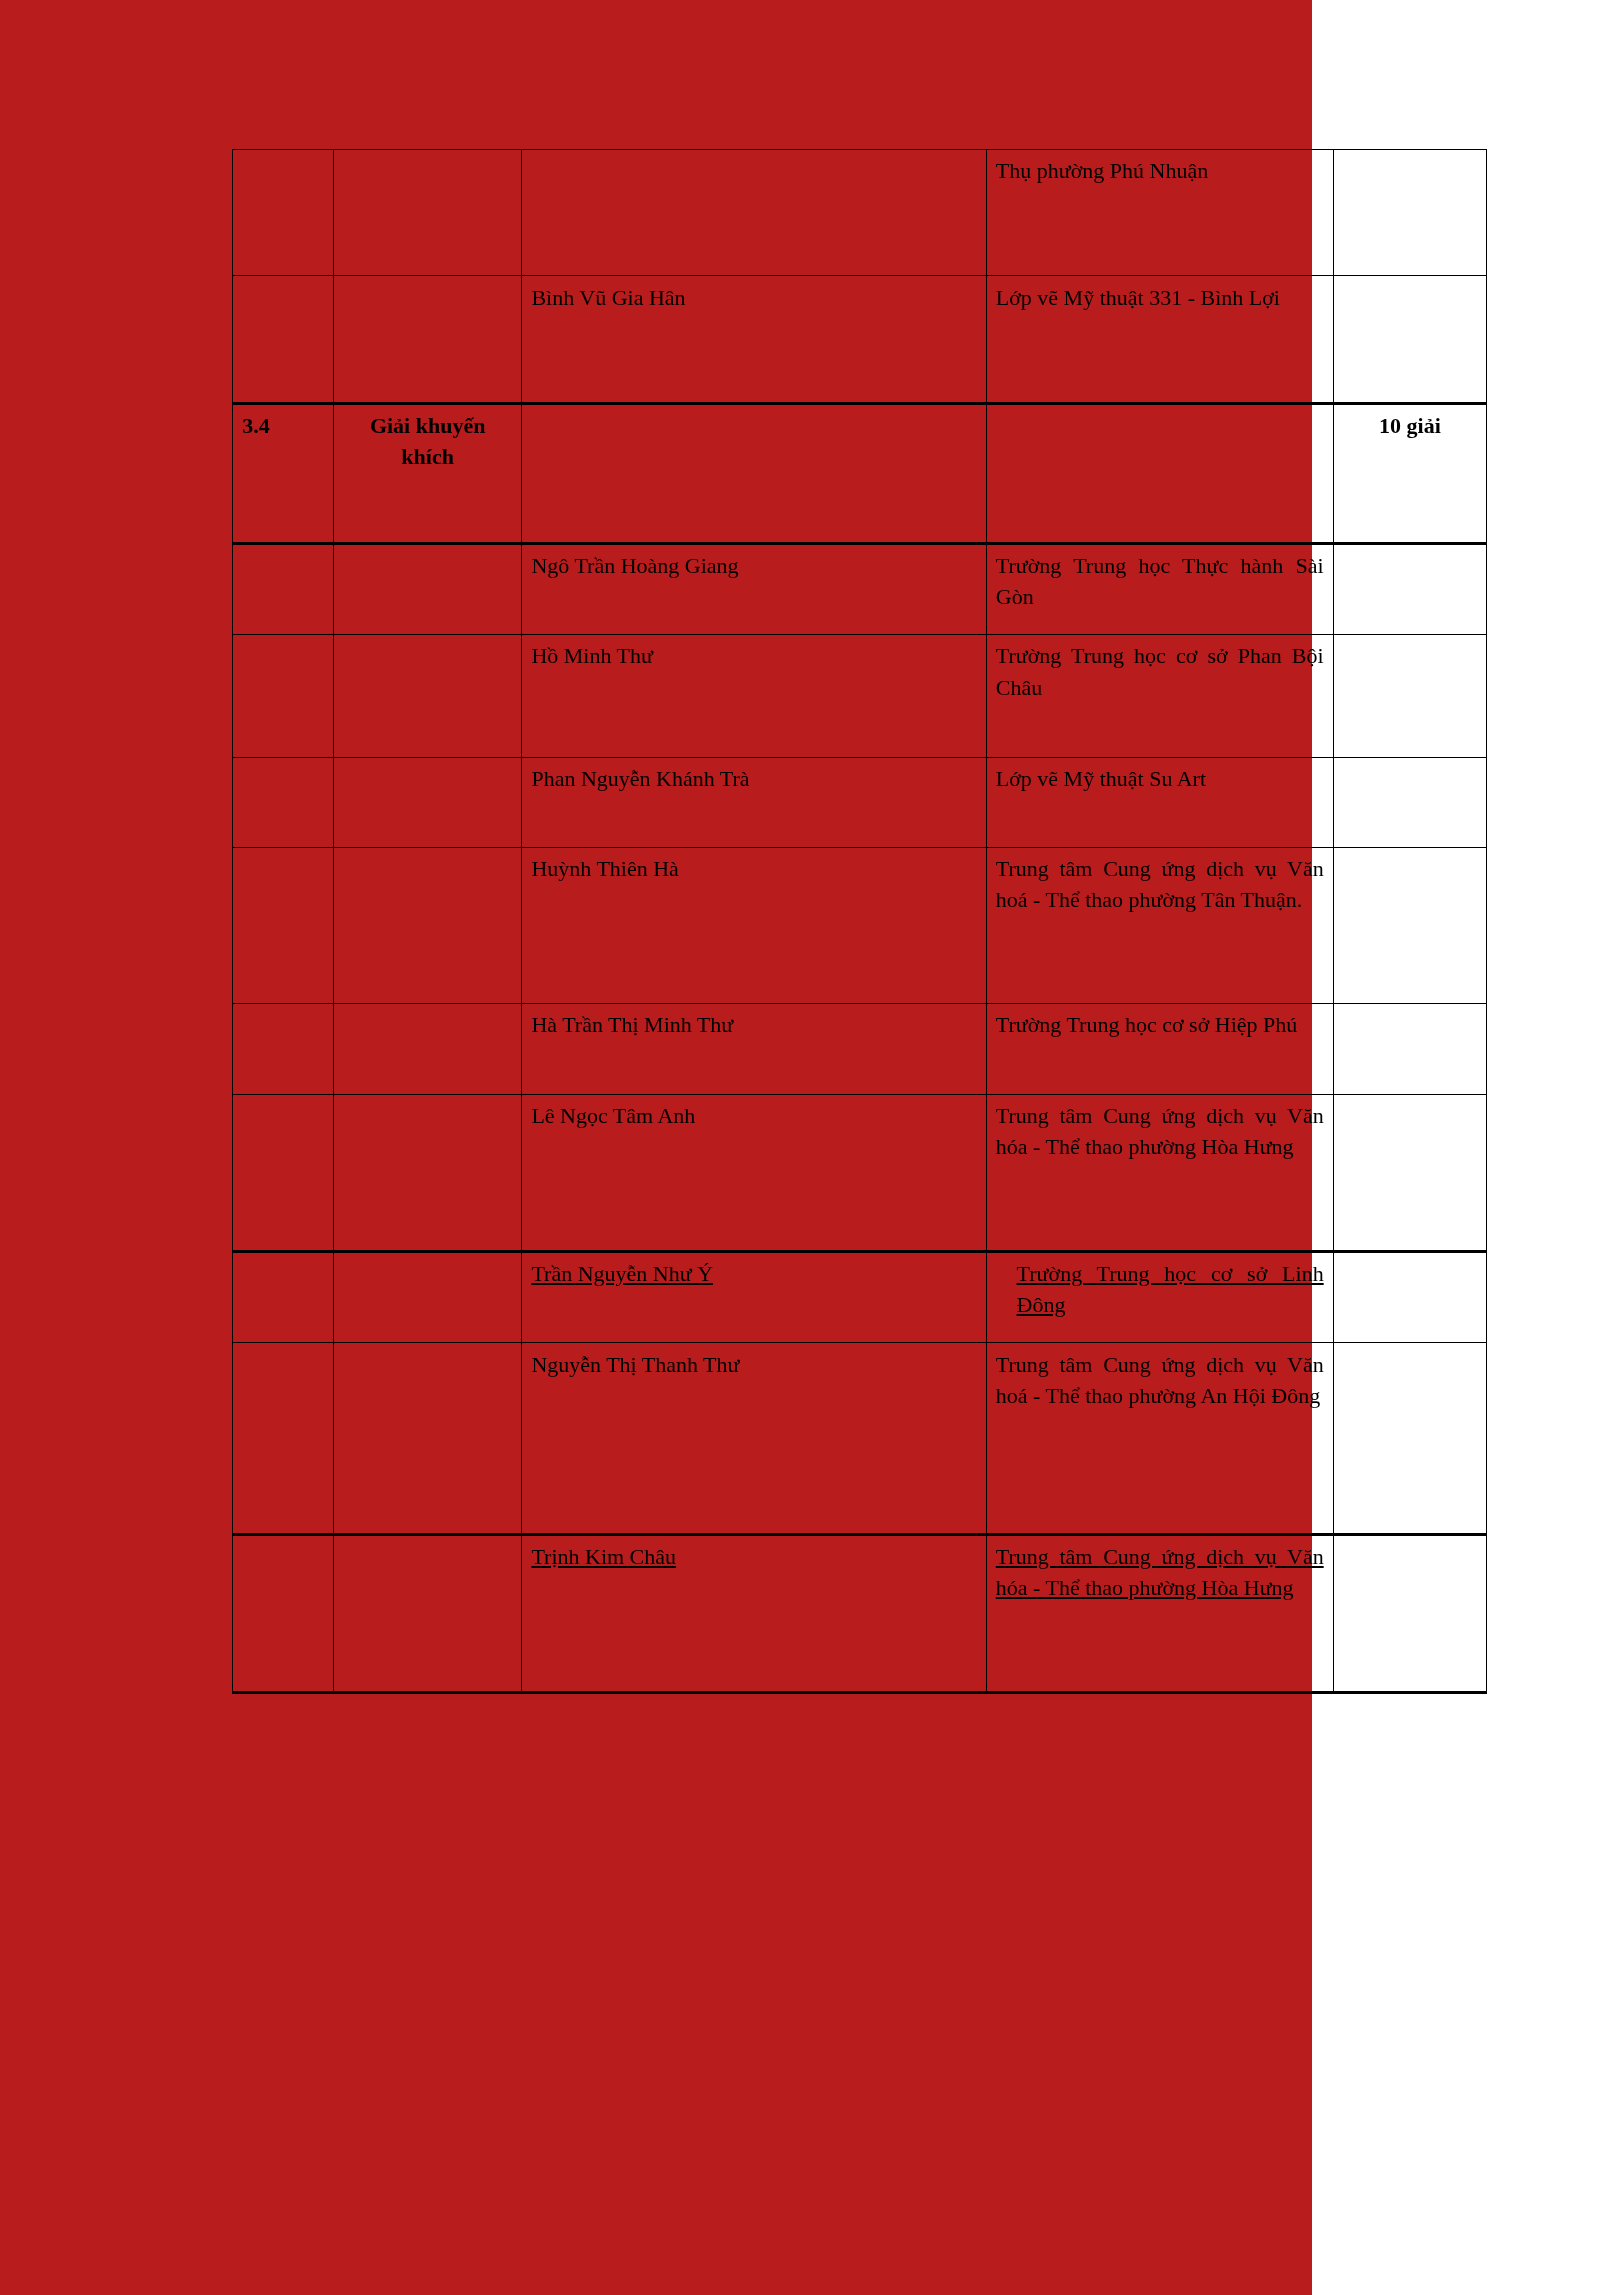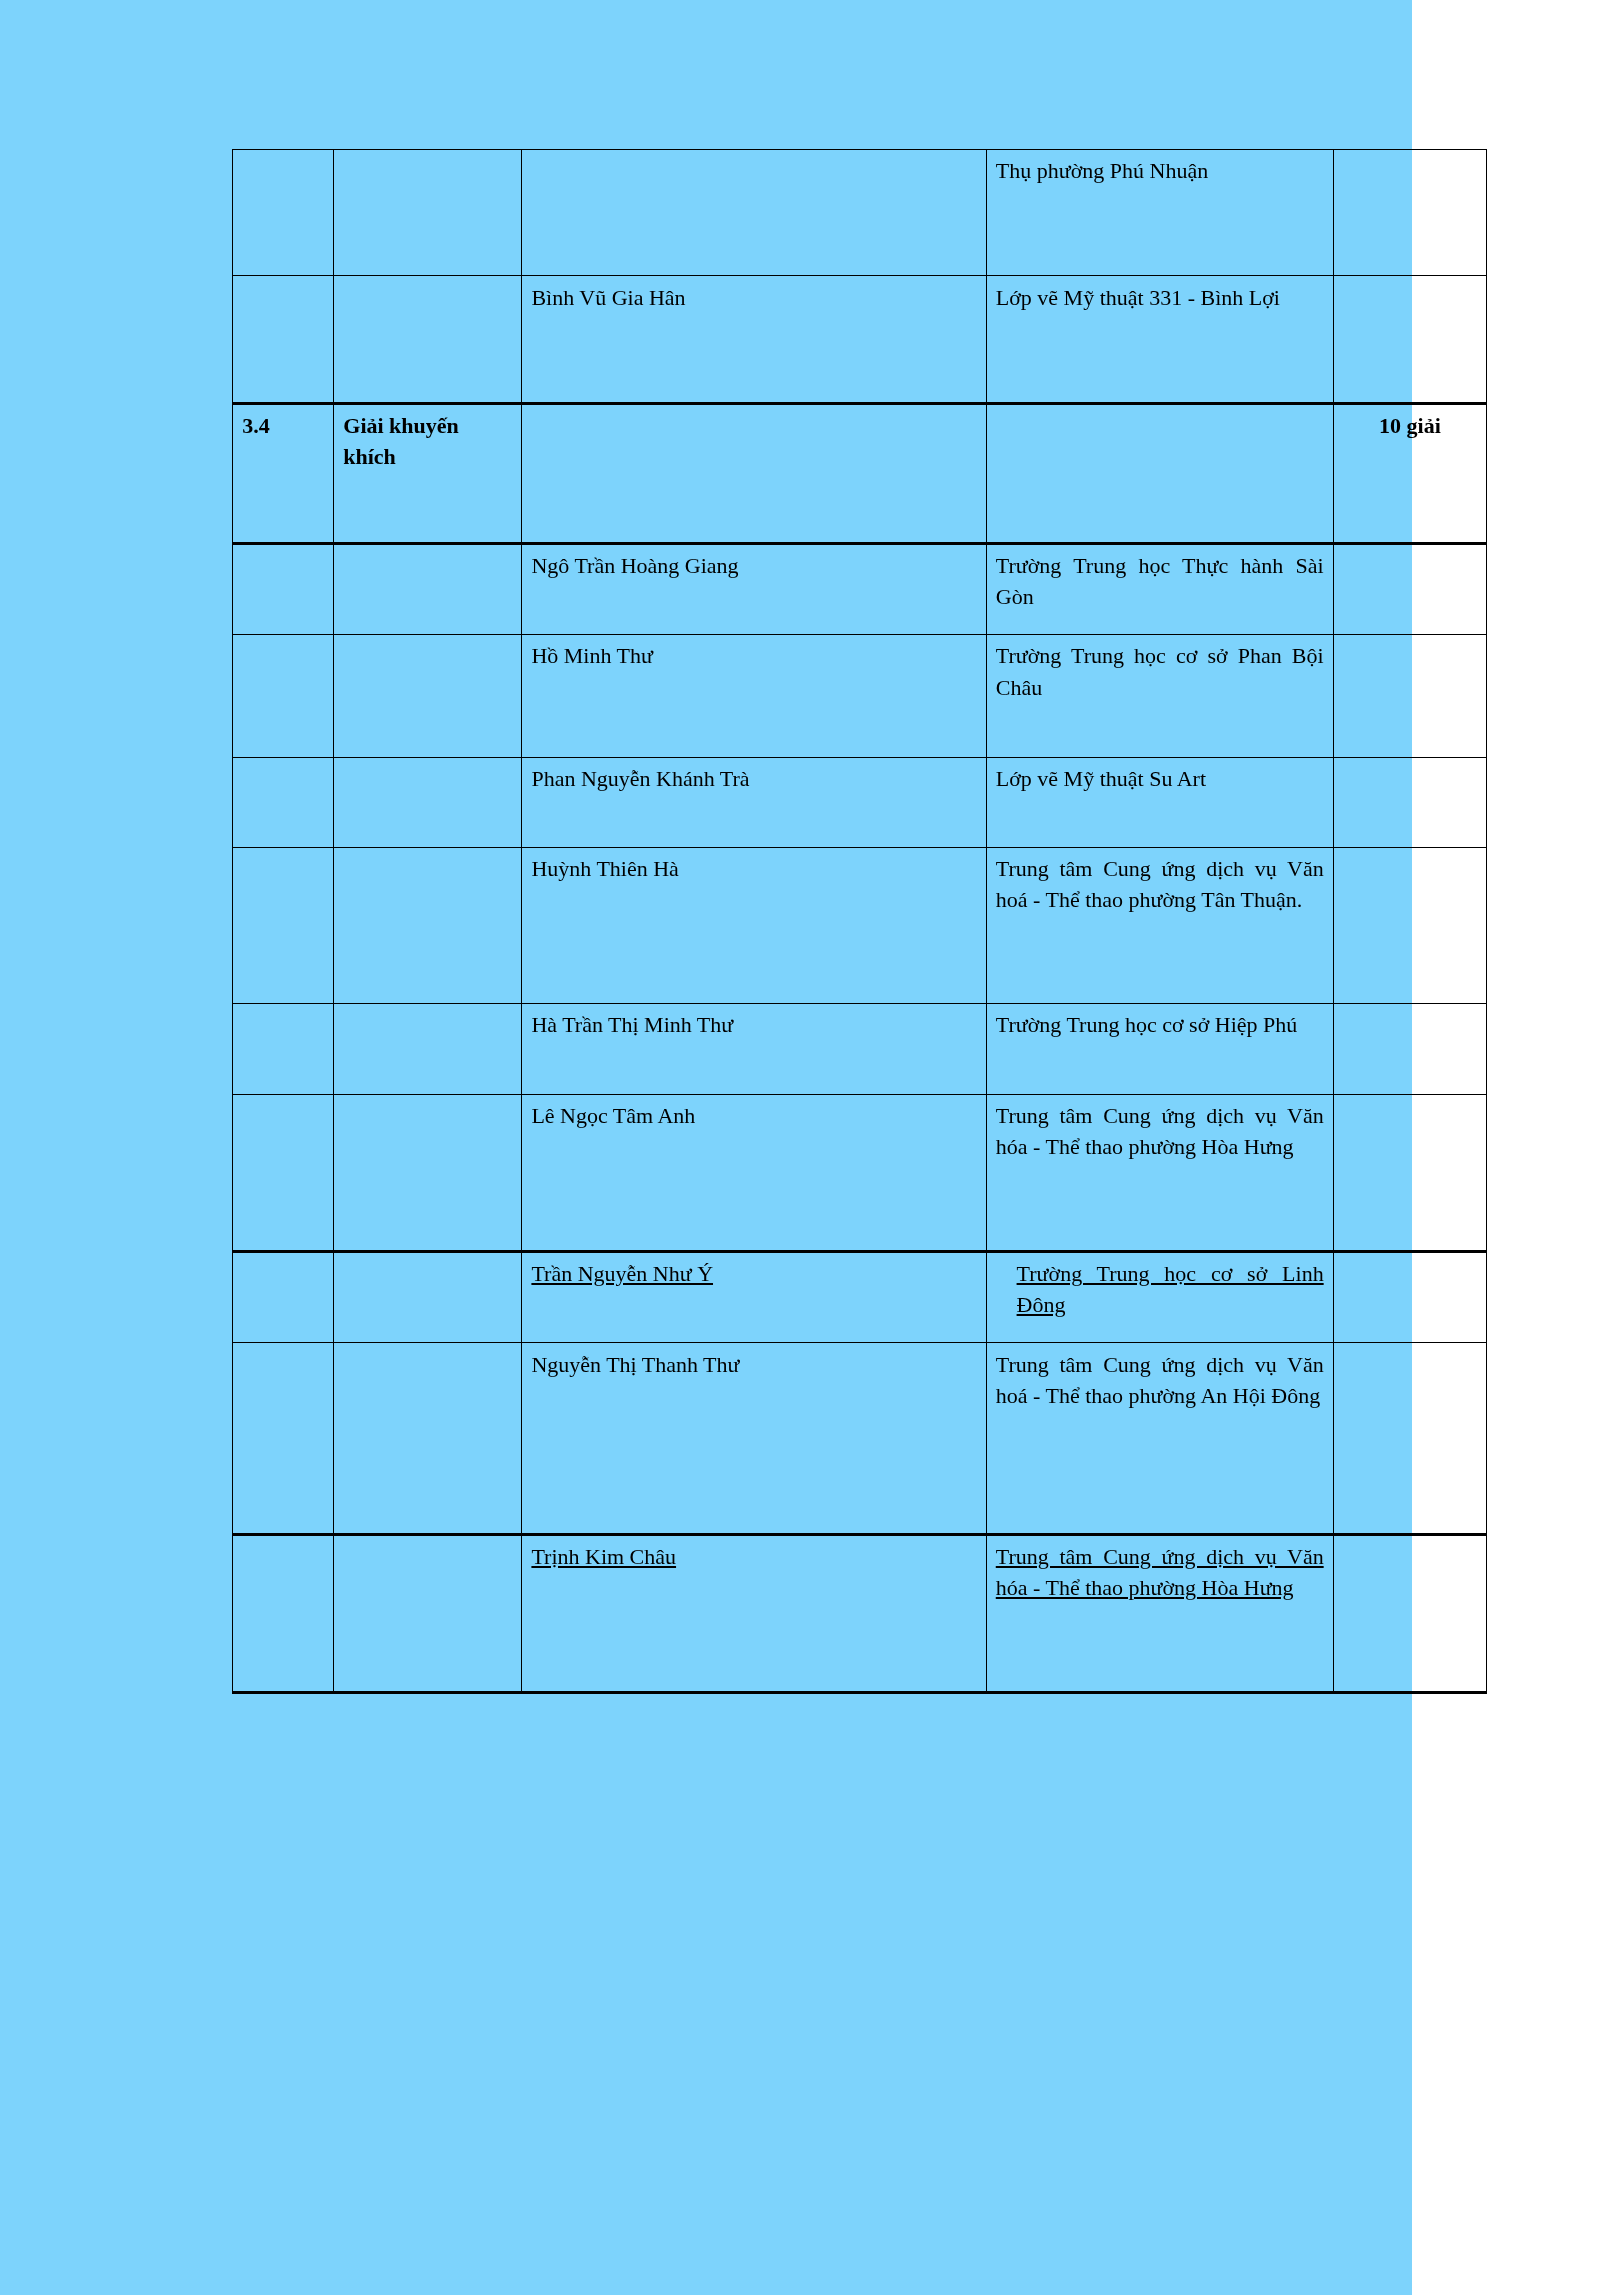--- a/index.html
+++ b/index.html
@@ -9,23 +9,23 @@
   }
   body {
     width: 1624px;
     height: 2295px;
     font-family: "Liberation Serif", "DejaVu Serif", serif;
     color: #000000;
     overflow: hidden;
   }
   .page {
     position: relative;
-    width: 1412px;
+    width: 1312px;
     height: 2295px;
-    background: #7dd3fc;
+    background: #b91c1c;
   }
   .award-table {
     position: absolute;
     left: 232px;
     top: 149px;
     width: 1255px;
     border-collapse: collapse;
     table-layout: fixed;
     font-size: 22px;
     line-height: 1.42;
@@ -42,20 +42,21 @@
     padding: 5.2px 9.2px 5.2px 9.2px;
     word-wrap: break-word;
   }
   td.blank { padding: 0; }
 
   
   tr.section-row > td {
     border-top: 3.3px solid #000000;
     border-bottom: 3.3px solid #000000;
     font-weight: bold;
+    text-align: center;
   }
   tr.section-row > td.c-num-cell { text-align: left; }
 
   tr.thick-top > td { border-top: 3.3px solid #000000; text-decoration: underline; }
   tr.thick-bottom > td { border-bottom: 3.9px solid #000000; }
 
   td.c-num-cell { text-align: center; }
   td.c-count-cell { text-align: center; }
 
   .org-justify { text-align: justify; text-align-last: left; }

